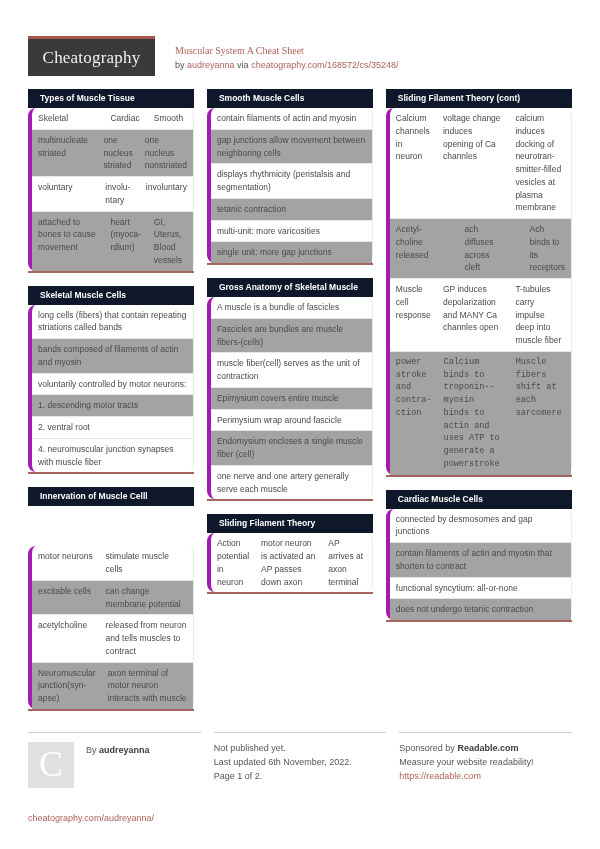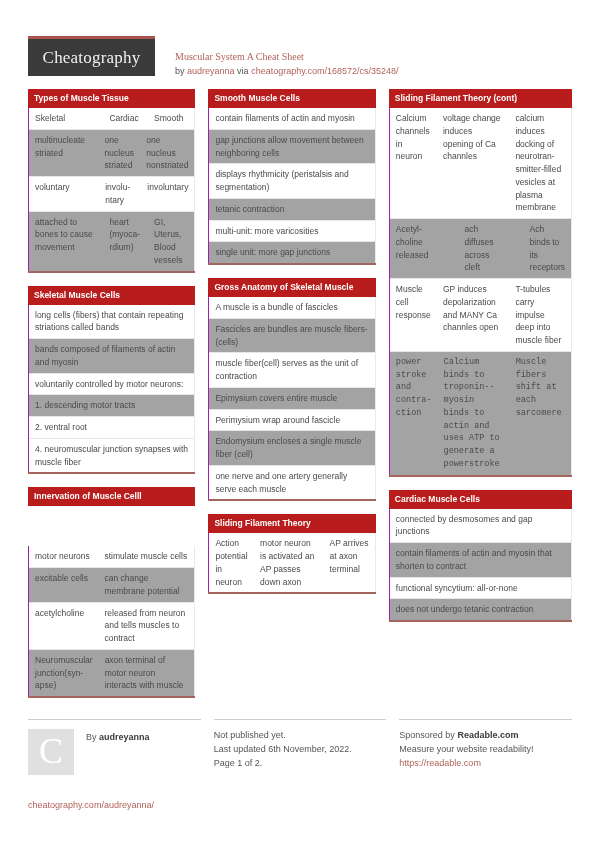--- a/index.html
+++ b/index.html
@@ -4,42 +4,42 @@
 <style>
   html,body{margin:0;padding:0;}
   body{
     width:600px;height:849px;overflow:hidden;background:#ffffff;
     font-family:"Liberation Sans", sans-serif;color:#4a4a4a;
     -webkit-font-smoothing:antialiased;
   }
   .sheet{padding:36px 28px 0 28px;box-sizing:border-box;}
 
   
-  .hdr{display:flex;align-items:flex-end;gap:20px;}
+  .hdr{display:flex;align-items:center;gap:20px;}
   .logo{
     width:127px;height:37px;background:#3a3a3a;border-top:3px solid #a5554d;
     color:#f2f0ec;font-family:"Liberation Serif", serif;font-size:17px;
     display:flex;align-items:center;justify-content:center;flex:none;letter-spacing:.2px;
   }
   .titleblock{padding-top:2px;}
   .title{
     font-family:"Liberation Serif", serif;font-weight:normal;
     color:#b0625a;font-size:10px;margin:0 0 4px 0;line-height:1.1;
   }
   .byline{font-size:9px;color:#555;}
   .byline a{color:#b0625a;text-decoration:none;}
 
   
   .grid{display:grid;grid-template-columns:repeat(3,1fr);column-gap:13px;margin-top:13px;}
   .card{margin-bottom:13px;border-bottom:2px solid #a5655e;background:#fff;}
   .card-title{
-    background:#b91c1c;color:#ffffff;font-weight:bold;font-size:8.5px;
-    padding:4px 6px;line-height:1.3;
-  }
-  .card-body{border-left:1px solid #a21caf;border-right:1px solid #eceae8;}
+    background:#0f172a;color:#ffffff;font-weight:bold;font-size:8.5px;
+    padding:4px 12px;line-height:1.3;
+  }
+  .card-body{border-left:4px solid #a21caf;border-right:1px solid #eceae8;border-radius:8px;}
   .row{display:grid;border-top:1px solid #e9e7e5;}
   .row:first-child{border-top:none;}
   .row.alt{background:#a3a3a3;}
   .cell{padding:4px 6px;font-size:8.5px;line-height:1.5;word-wrap:break-word;}
 
   
   .ftr{display:grid;grid-template-columns:repeat(3,1fr);column-gap:13px;margin-top:8px;}
   .ftr-col{border-top:1px solid #cfcdcb;padding-top:9px;font-size:9px;line-height:1.55;color:#555;}
   .who{display:flex;gap:12px;align-items:flex-start;}
   .avatar{

